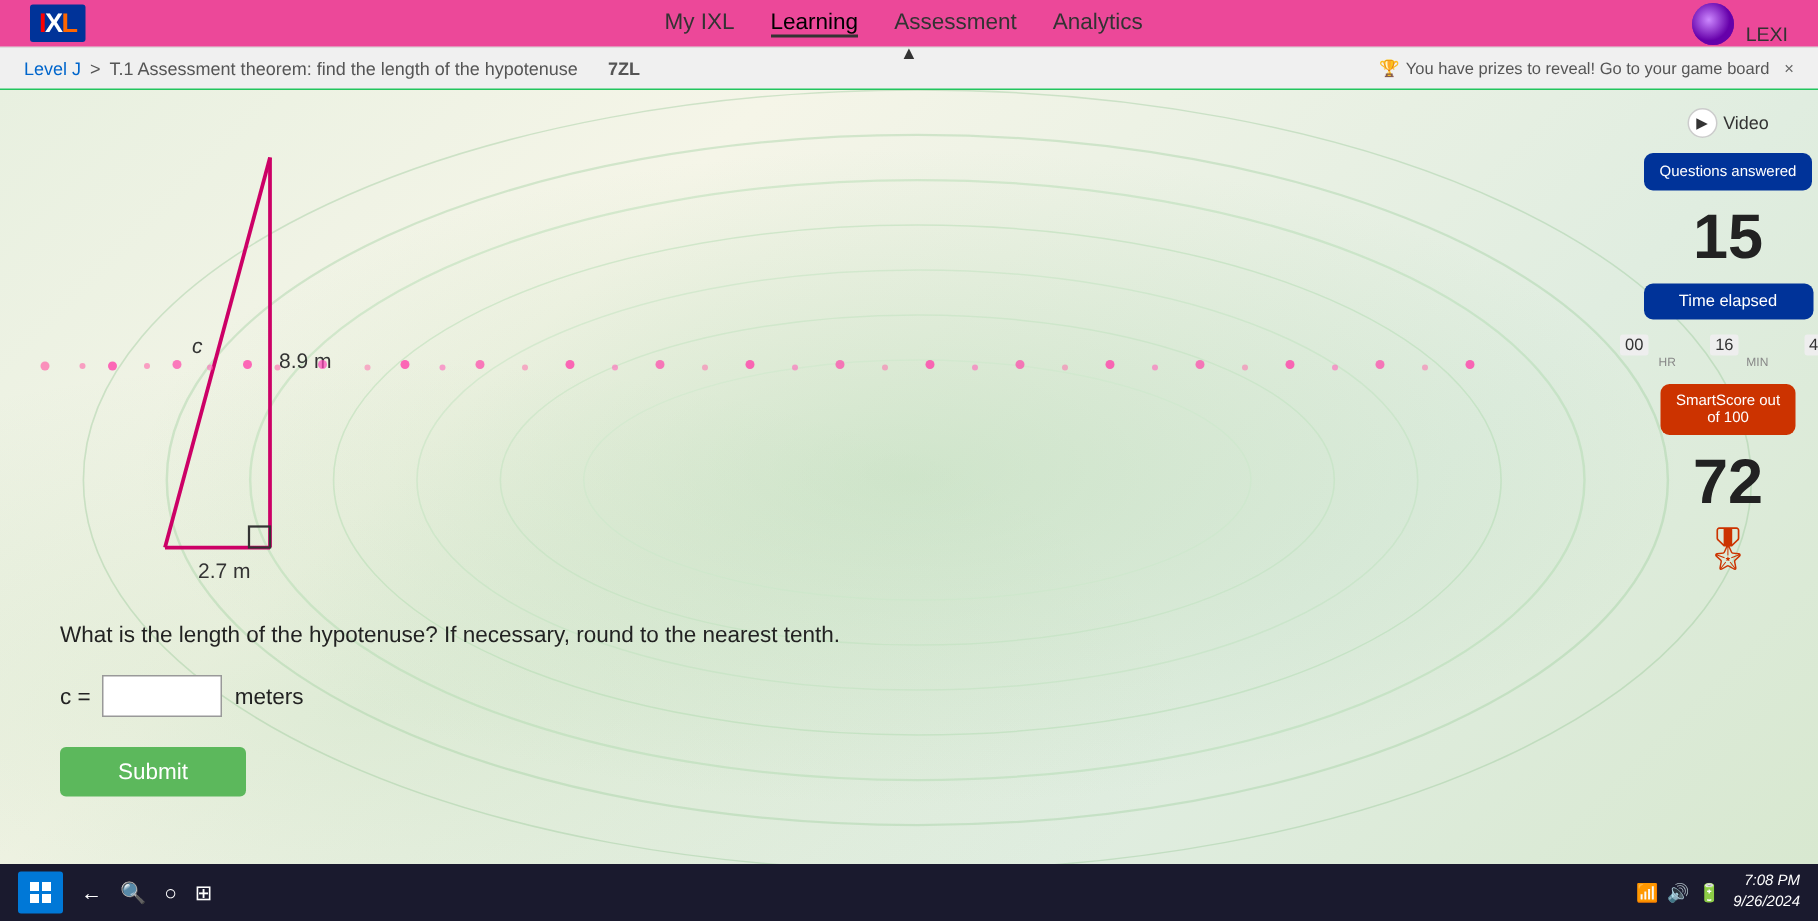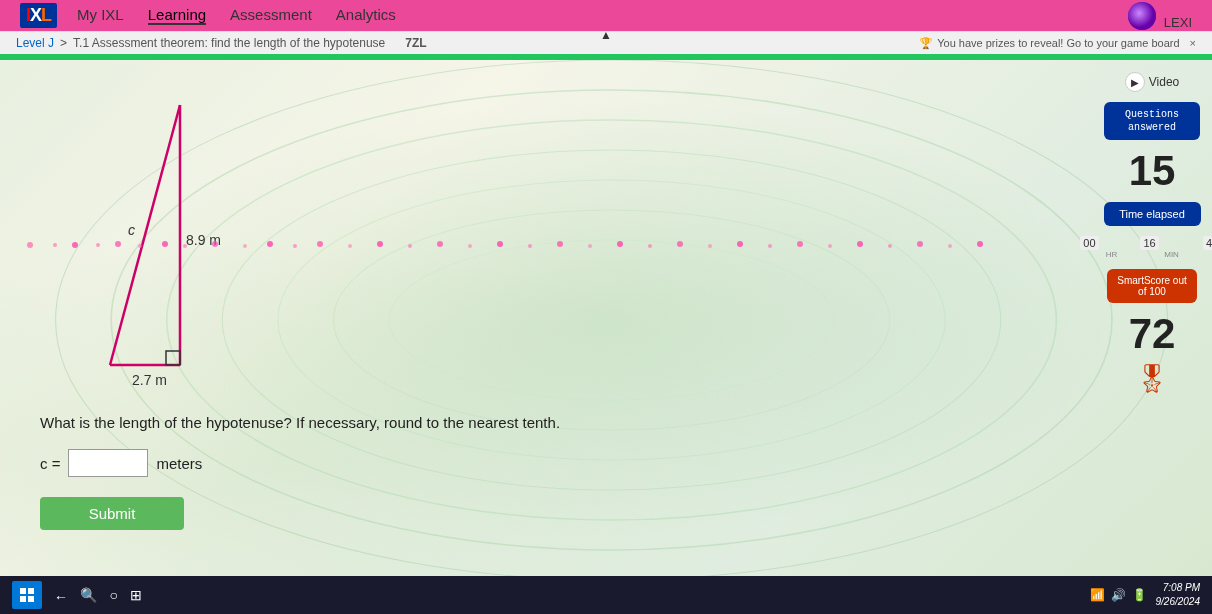--- a/index.html
+++ b/index.html
@@ -30,20 +30,21 @@
       padding: 2px 6px;
       border-radius: 2px;
       margin-right: 20px;
       letter-spacing: -1px;
     }
     .logo span { color: #ff0000; }
     .nav-links {
       display: flex;
       gap: 24px;
       flex: 1;
+      justify-content: center;
     }
     .nav-link {
       font-size: 15px;
       color: #333;
       cursor: pointer;
       text-decoration: none;
     }
     .nav-link.active {
       font-weight: normal;
       color: #000;
@@ -73,21 +74,21 @@
 
     
     .breadcrumb-bar {
       background: #f0f0f0;
       height: 28px;
       display: flex;
       align-items: center;
       padding: 0 16px;
       font-size: 12px;
       color: #555;
-      border-bottom: 6px solid #22c55e;
+      border-bottom: 1px solid #22c55e;
     }
     .breadcrumb-bar a { color: #0066cc; cursor: pointer; }
     .breadcrumb-bar .sep { margin: 0 6px; }
     .prize-banner {
       margin-left: auto;
       font-size: 11px;
       color: #555;
       display: flex;
       align-items: center;
       gap: 4px;
@@ -160,21 +161,21 @@
     }
 
     .submit-btn {
       background: #5cb85c;
       color: white;
       border: none;
       padding: 8px 8px;
       font-size: 15px;
       border-radius: 4px;
       cursor: pointer;
-      width: 144px;
+      width: 124px;
     }
 
     
     .right-sidebar {
       width: 120px;
       display: flex;
       flex-direction: column;
       align-items: center;
       padding: 12px 8px;
       gap: 10px;
@@ -202,40 +203,39 @@
       font-size: 10px;
     }
 
     .questions-answered {
       background: #003399;
       color: white;
       border-radius: 6px;
       padding: 6px 10px;
       text-align: center;
       font-size: 11px;
-      width: 96px;
-      font-family: Liberation Mono, monospace;
+      width: 112px;
     }
     .questions-answered .qa-label { font-size: 10px; line-height: 1.3; }
 
     .score-big {
       font-size: 42px;
       font-weight: bold;
       color: #222;
       line-height: 1;
     }
 
     .time-elapsed {
       background: #003399;
       color: white;
       border-radius: 6px;
       padding: 6px 10px;
       text-align: center;
       font-size: 11px;
-      width: 97px;
+      width: 113px;
     }
     .timer-unit {
       background: #eee;
       color: #333;
       font-size: 11px;
       padding: 1px 3px;
       border-radius: 2px;
       font-weight: normal;
     }
     .timer-label {

